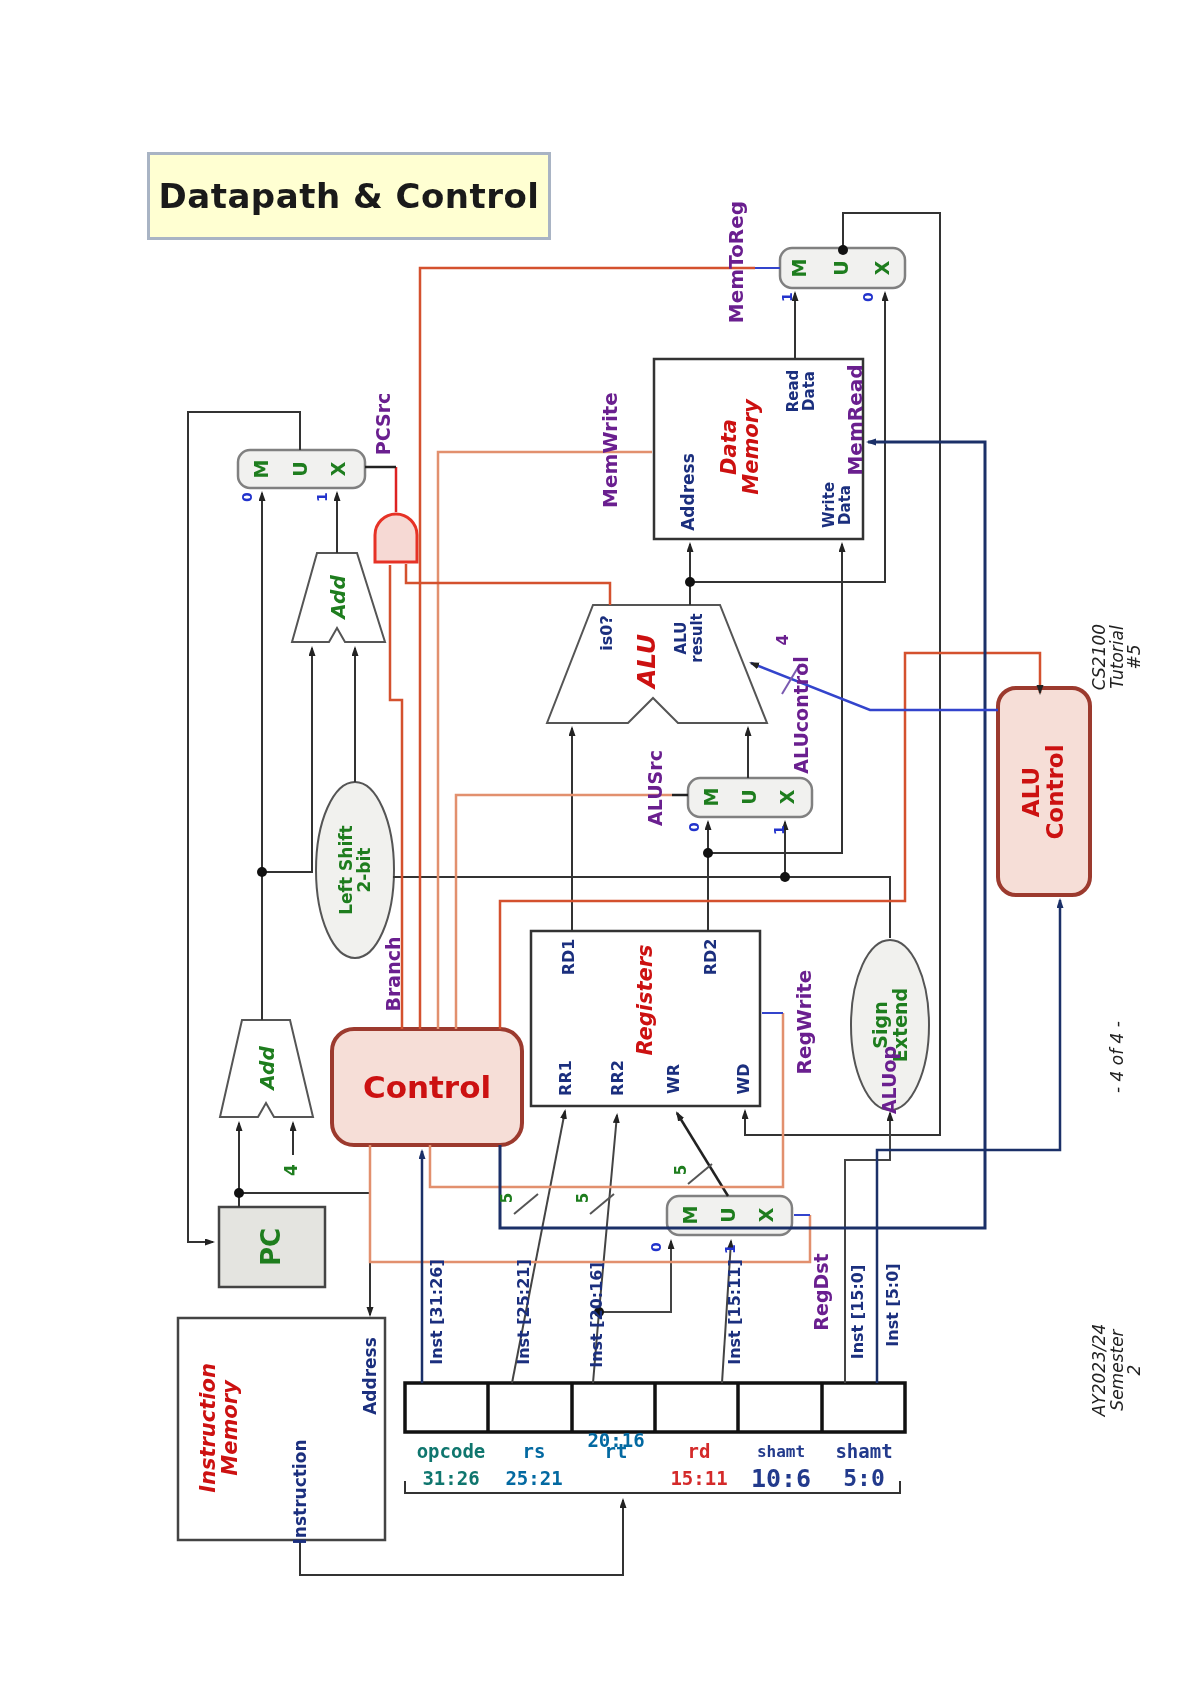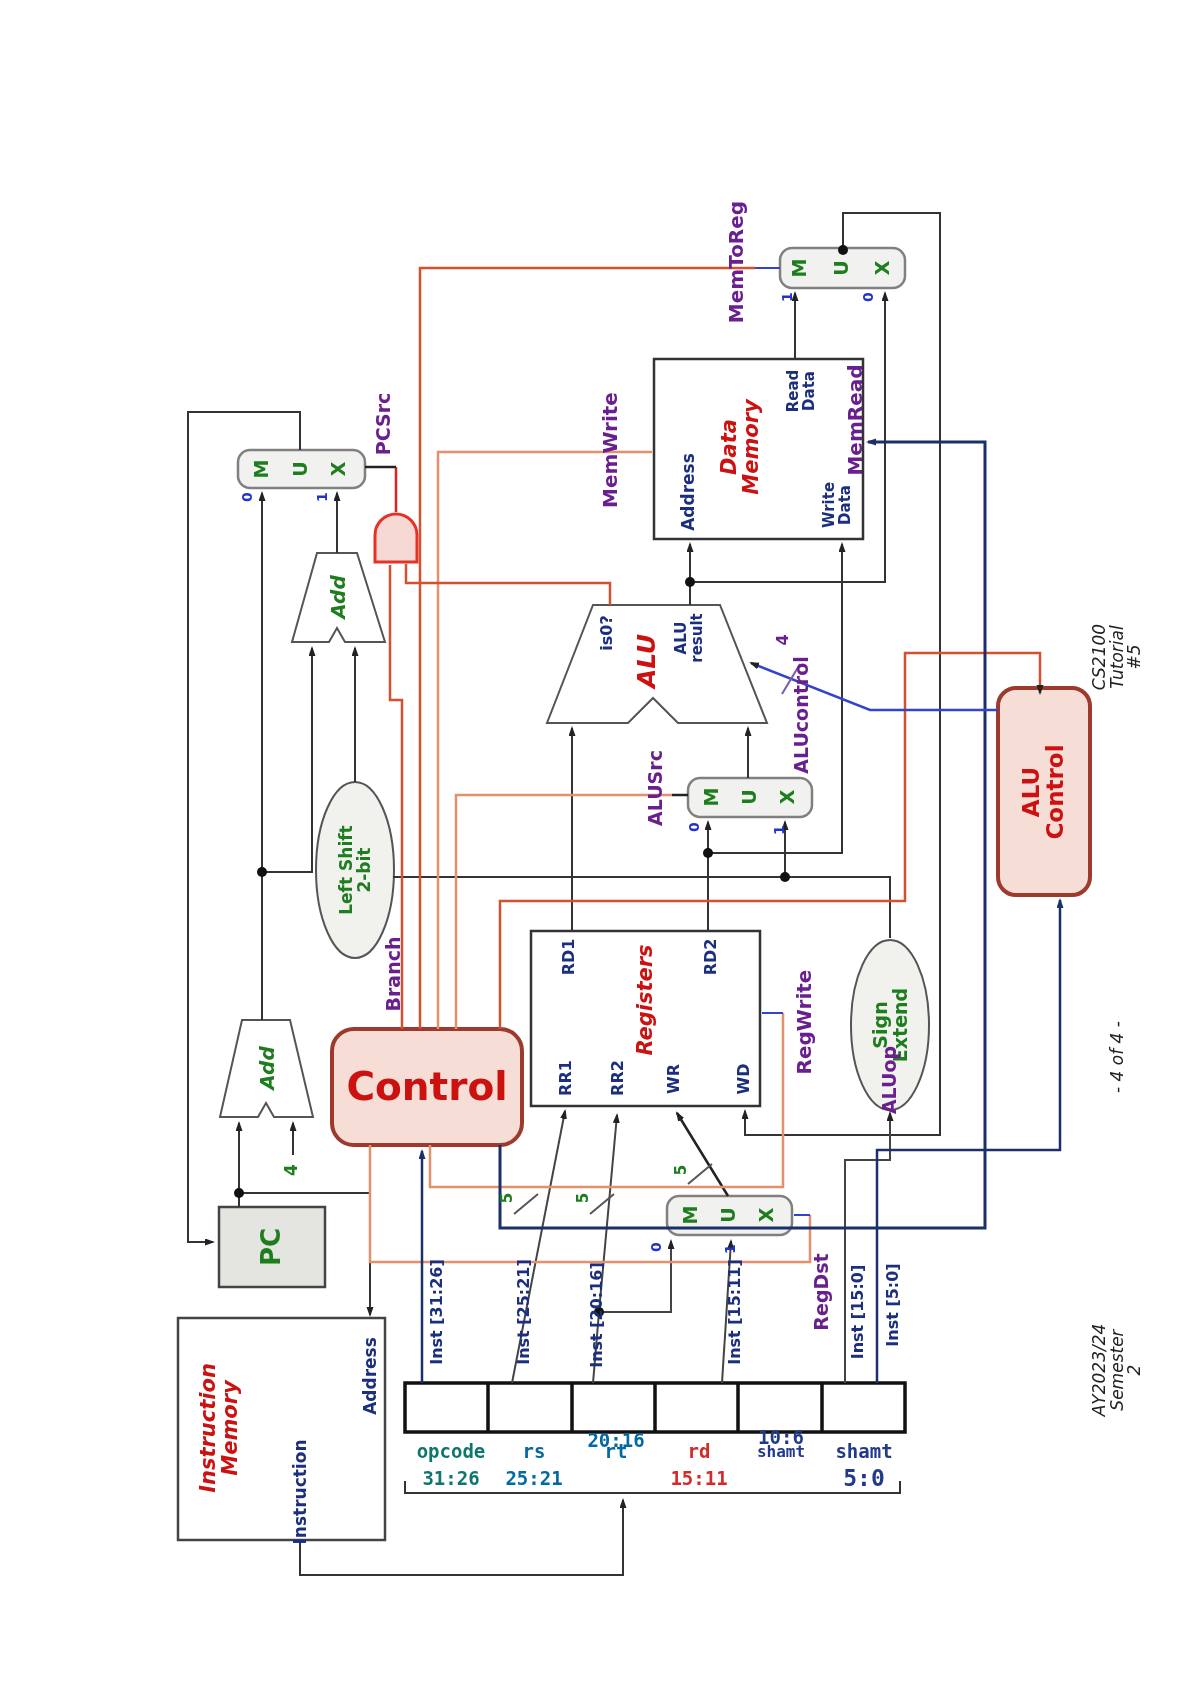--- a/index.html
+++ b/index.html
@@ -109,20 +109,23 @@
       <circle cx="239" cy="1193" r="5"></circle>
       <circle cx="262" cy="872" r="5"></circle>
       <circle cx="690" cy="582" r="5"></circle>
       <circle cx="708" cy="853" r="5"></circle>
       <circle cx="785" cy="877" r="5"></circle>
       <circle cx="843" cy="250" r="5"></circle>
       <circle cx="599" cy="1312" r="5"></circle>
     </g>
   </svg>
 
+  <div class="titlebox">
+    <span>Datapath &amp; Control</span>
+  </div>
 
   <div class="lb v grn" style="left:272px;top:1247px;font-size:26px">PC</div>
   <div class="lb v red it" style="left:220px;top:1428px;font-size:21px">Instruction
 Memory</div>
   <div class="lb v nvy" style="left:371px;top:1376px;font-size:17px">Address</div>
   <div class="lb v nvy" style="left:301px;top:1492px;font-size:17px">Instruction</div>
   <div class="lb v red it" style="left:646px;top:1000px;font-size:21px">Registers</div>
   <div class="lb v nvy" style="left:569px;top:957px;font-size:16px">RD1</div>
   <div class="lb v nvy" style="left:711px;top:957px;font-size:16px">RD2</div>
   <div class="lb v nvy" style="left:566px;top:1078px;font-size:16px">RR1</div>
@@ -133,21 +136,21 @@
 Memory</div>
   <div class="lb v nvy" style="left:689px;top:492px;font-size:17px">Address</div>
   <div class="lb v nvy" style="left:802px;top:391px;font-size:15px">Read
 Data</div>
   <div class="lb v nvy" style="left:838px;top:505px;font-size:15px">Write
 Data</div>
   <div class="lb v red it" style="left:647px;top:661px;font-size:25px">ALU</div>
   <div class="lb v nvy" style="left:607px;top:633px;font-size:16px">is0?</div>
   <div class="lb v nvy" style="left:690px;top:638px;font-size:15px">ALU
 result</div>
-  <div class="lb red" style="left:427px;top:1087px;font-size:39px">Control</div>
+  <div class="lb red" style="left:427px;top:1087px;font-size:31px">Control</div>
   <div class="lb v red" style="left:1044px;top:792px;font-size:23px">ALU
 Control</div>
   <div class="lb v grn" style="left:891px;top:1025px;font-size:19px">Sign
 Extend</div>
   <div class="lb v grn" style="left:356px;top:870px;font-size:17px">Left Shift
 2-bit</div>
   <div class="lb v grn it" style="left:338px;top:597px;font-size:20px">Add</div>
   <div class="lb v grn it" style="left:267px;top:1068px;font-size:20px">Add</div>
 
   <div class="lb v grn" style="left:292px;top:1170px;font-size:17px">4</div>
@@ -201,20 +204,20 @@
   <div class="lb mono c-op" style="left:451px;top:1452px;font-size:19px">opcode</div>
   <div class="lb mono c-rs" style="left:534px;top:1452px;font-size:19px">rs</div>
   <div class="lb mono c-rs" style="left:616px;top:1452px;font-size:19px">rt</div>
   <div class="lb mono c-rd" style="left:699px;top:1452px;font-size:19px">rd</div>
   <div class="lb mono c-sh" style="left:781px;top:1452px;font-size:16px">shamt</div>
   <div class="lb mono c-sh" style="left:864px;top:1452px;font-size:19px">shamt</div>
   <div class="lb mono c-op" style="left:451px;top:1479px;font-size:19px">31:26</div>
   <div class="lb mono c-rs" style="left:534px;top:1479px;font-size:19px">25:21</div>
   <div class="lb mono c-rs" style="left:616px;top:1441px;font-size:19px">20:16</div>
   <div class="lb mono c-rd" style="left:699px;top:1479px;font-size:19px">15:11</div>
-  <div class="lb mono c-sh" style="left:781px;top:1438px;font-size:19px">10:6</div>
+  <div class="lb mono c-sh" style="left:781px;top:1479px;font-size:25px">10:6</div>
   <div class="lb mono c-sh" style="left:864px;top:1479px;font-size:23px">5:0</div>
 
   <div class="lb v ftr" style="left:1118px;top:657px;font-size:17px">CS2100 Tutorial #5</div>
   <div class="lb v ftr" style="left:1118px;top:1057px;font-size:17px">- 4 of 4 -</div>
   <div class="lb v ftr" style="left:1118px;top:1370px;font-size:17px">AY2023/24 Semester 2</div>
 
 </div>
 
 </body></html>

